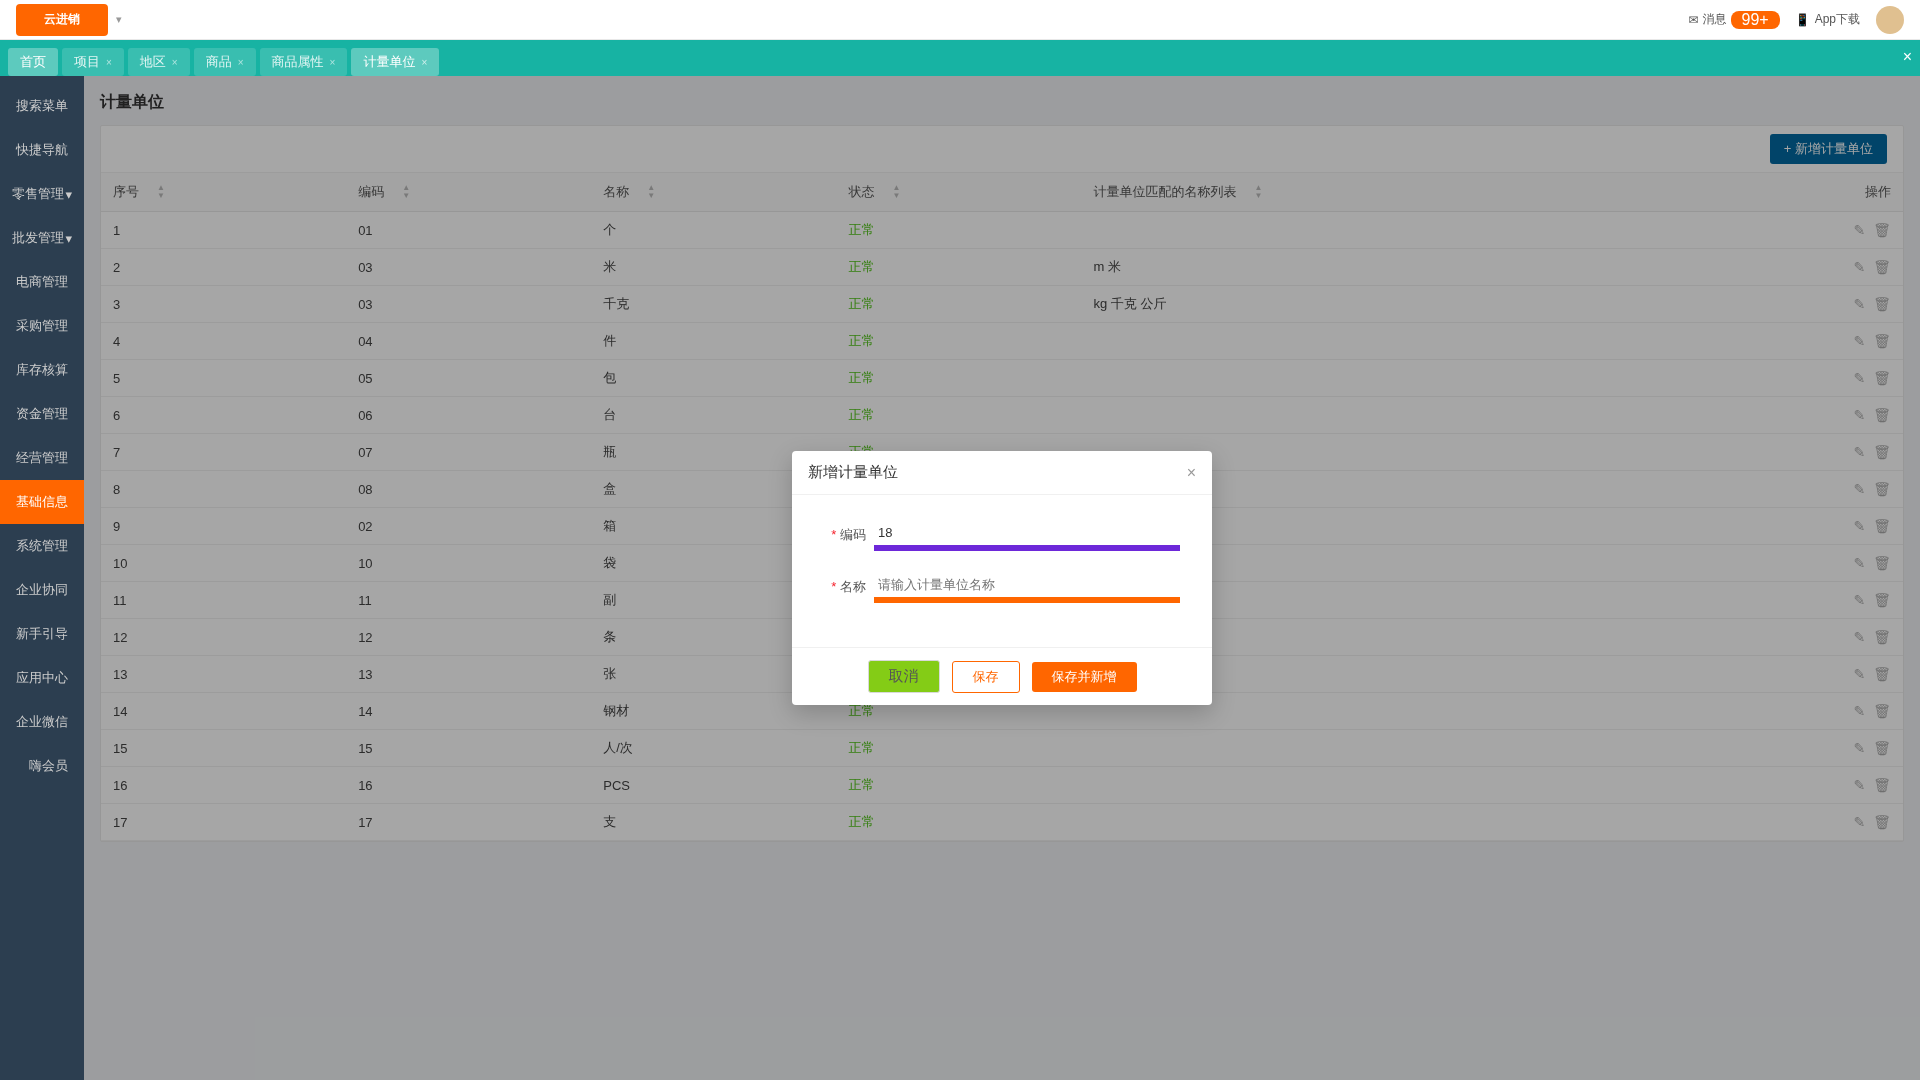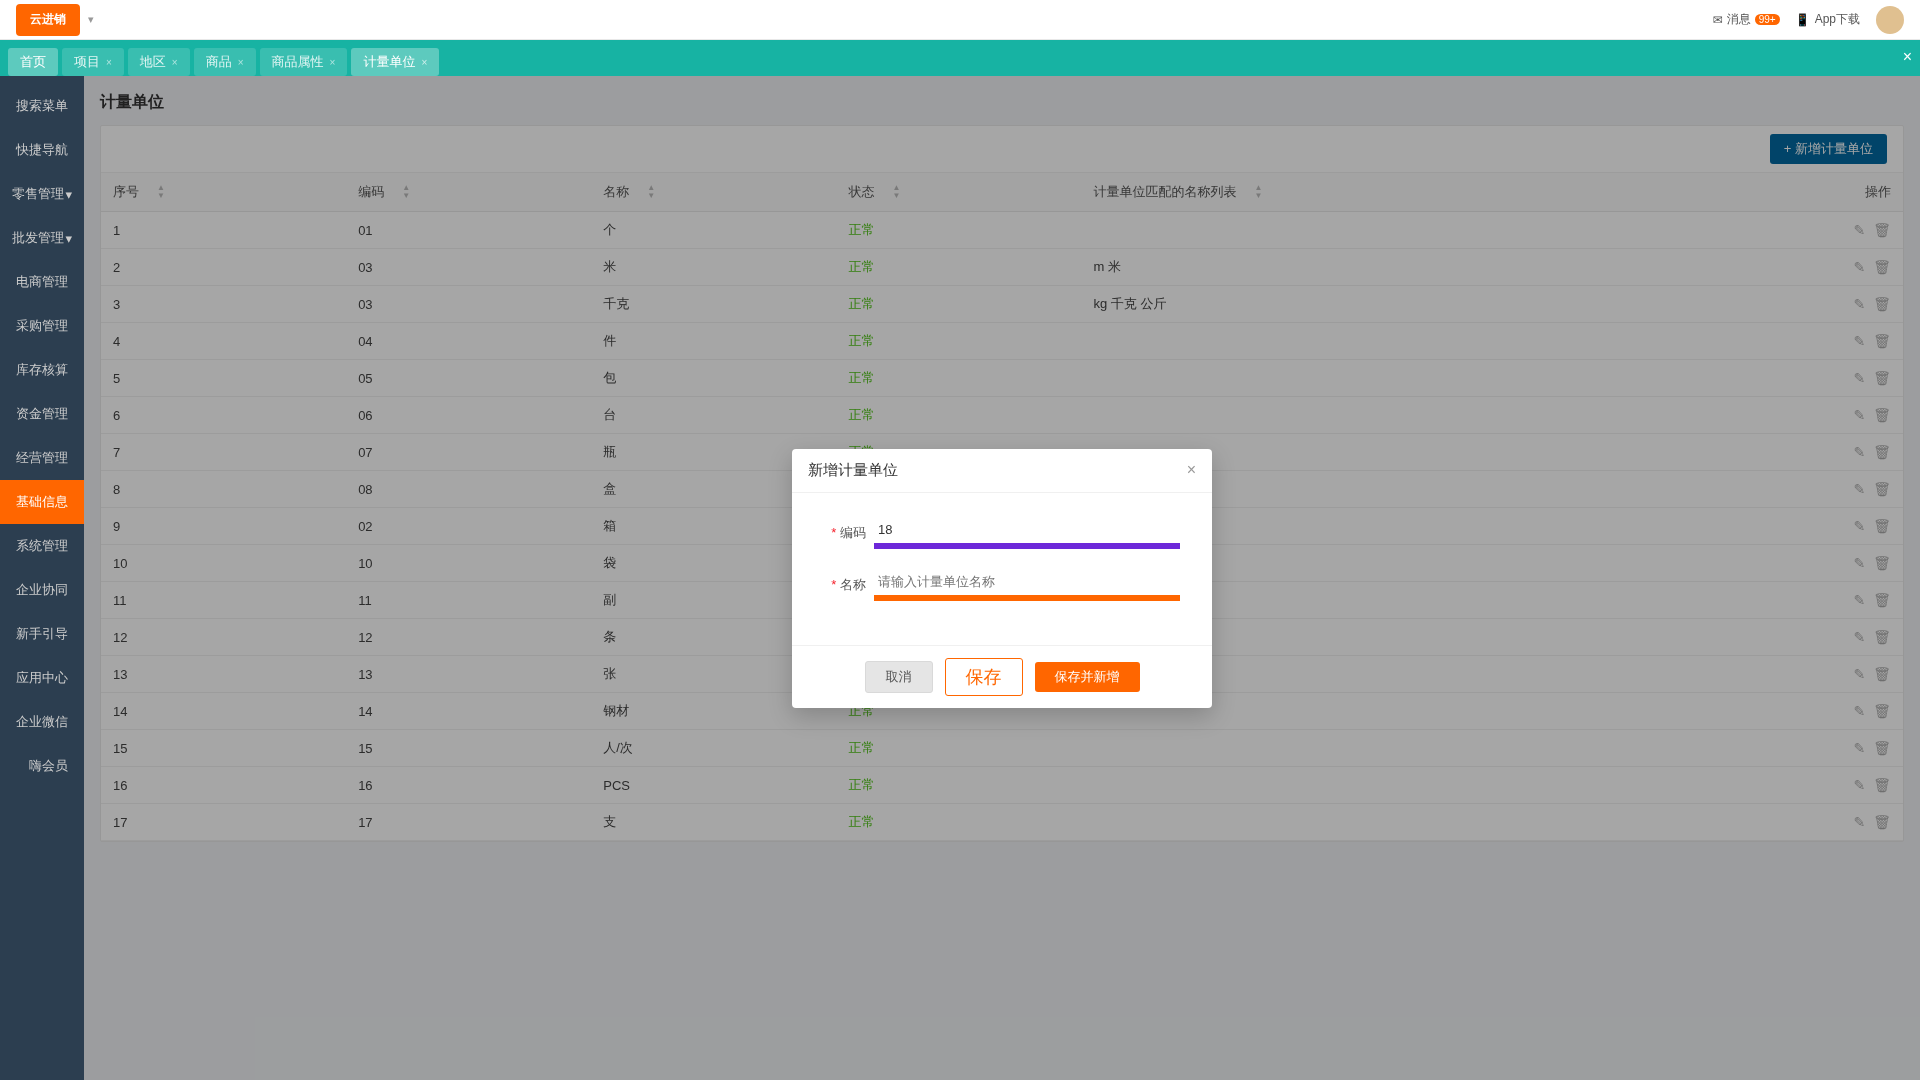--- a/index.html
+++ b/index.html
@@ -14,21 +14,21 @@
       justify-content: space-between;
       padding: 0 16px;
       border-bottom: 1px solid #e8e8e8;
     }
     .logo-area {
       display: flex;
       align-items: center;
       gap: 8px;
     }
     .logo-box {
-      width: 64px;
+      width: 92px;
       height: 32px;
       background: #f60;
       border-radius: 4px;
       display: flex;
       align-items: center;
       justify-content: center;
       color: #fff;
       font-size: 12px;
       font-weight: bold;
     }
@@ -42,22 +42,22 @@
       align-items: center;
       gap: 4px;
       font-size: 12px;
       color: #555;
       cursor: pointer;
     }
     .badge {
       background: #f60;
       color: #fff;
       border-radius: 8px;
-      padding: 0 4px;
-      font-size: 10px;
+      padding: 0 11px;
+      font-size: 16px;
       min-width: 16px;
       text-align: center;
     }
     .avatar {
       width: 28px;
       height: 28px;
       border-radius: 50%;
       background: #ddd;
     }
 
@@ -318,34 +318,34 @@
       padding: 12px 16px;
       border-top: 1px solid #f0f0f0;
       display: flex;
       align-items: center;
       justify-content: center;
       gap: 12px;
     }
     .btn-cancel {
       padding: 6px 20px;
       border: 1px solid #d9d9d9;
-      background: #e5e5e5;
+      background: #84cc16;
       border-radius: 3px;
       cursor: pointer;
-      font-size: 13px;
+      font-size: 15px;
       color: #555;
     }
     .btn-save {
       padding: 6px 20px;
       border: 1px solid #f60;
       background: #fff;
       color: #f60;
       border-radius: 3px;
       cursor: pointer;
-      font-size: 18px;
+      font-size: 13px;
     }
     .btn-save-new {
       padding: 6px 20px;
       border: none;
       background: #f60;
       color: #fff;
       border-radius: 3px;
       cursor: pointer;
       font-size: 13px;
     }

